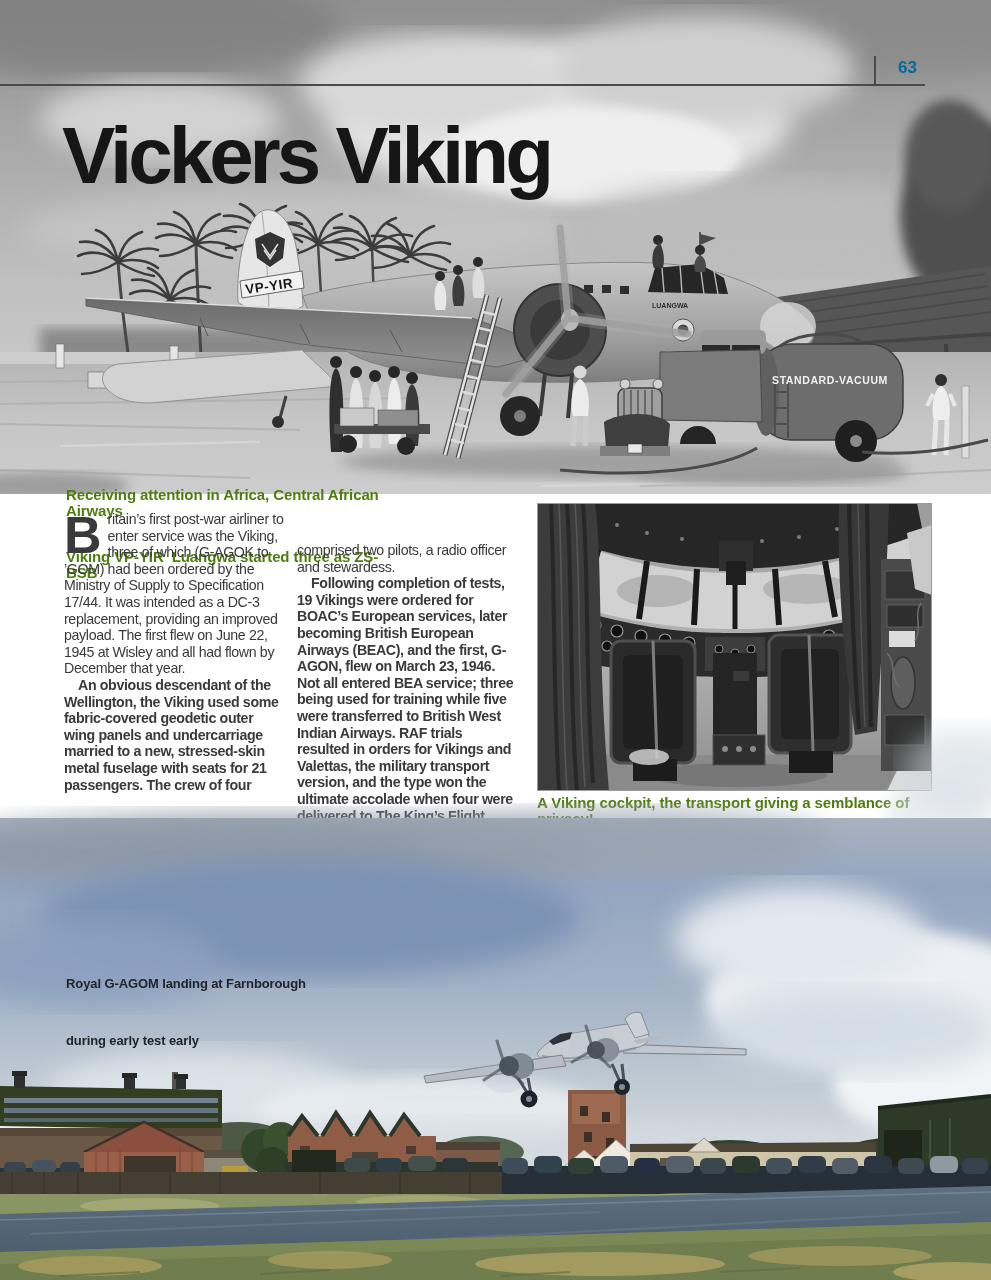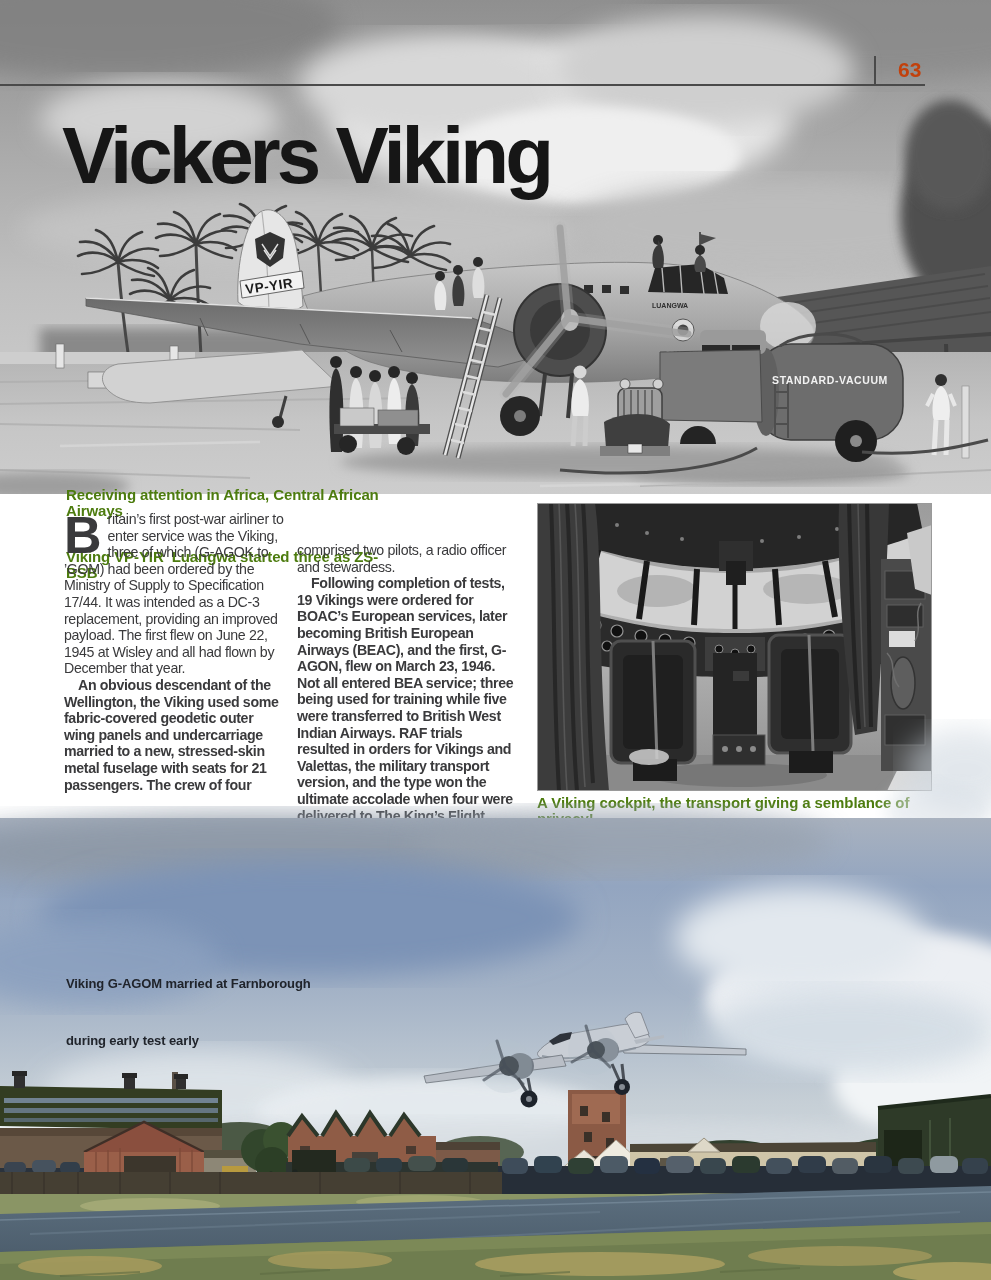--- a/index.html
+++ b/index.html
@@ -2,21 +2,21 @@
 <html><head>
 <meta charset="utf-8">
 <style>
   html,body{margin:0;padding:0;background:#ffffff;}
   .page{position:relative;width:991px;height:1280px;background:#ffffff;overflow:hidden;
         font-family:"Liberation Sans",sans-serif;}
   svg{display:block;}
   .photo{position:absolute;}
   .hdr-rule{position:absolute;left:0;top:84px;width:925px;height:2px;background:#4a4a4a;}
   .hdr-tick{position:absolute;left:874px;top:56px;width:2px;height:30px;background:#4a4a4a;}
-  .pagenum{position:absolute;left:898px;top:58px;width:40px;font-size:21px;font-weight:bold;color:#c2410c;}
+  .pagenum{position:absolute;left:898px;top:58px;width:40px;font-size:17px;font-weight:bold;color:#0369a1;}
   .title{position:absolute;left:62px;top:88px;font-size:80px;font-weight:bold;letter-spacing:-4px;
          color:#161616;line-height:1;white-space:nowrap;margin-top:28px;}
   .photo-caption{position:absolute;font-size:15px;font-weight:bold;color:#4d7c0f;
                  line-height:15.5px;letter-spacing:-0.1px;white-space:pre-wrap;}
   .cap-top{left:66px;top:456px;width:320px;}
   .cap-cockpit{left:537px;top:795px;width:395px;}
   .cap-bottom{left:66px;top:936px;width:320px;color:#20242b;font-size:13px;line-height:19px;}
   .col{position:absolute;top:511px;font-size:14.2px;line-height:16.6px;color:#3a3a3c;
        letter-spacing:-0.35px;text-align:left;}
   .col1{left:64px;width:222px;}
@@ -587,17 +587,17 @@
       <path d="M518,378 L528,394 M528,378 L531,394" stroke="#4a5058" stroke-width="3"></path>
       <circle cx="529" cy="399" r="8.5" fill="#1d232b"></circle>
         <circle cx="529" cy="399" r="3" fill="#858b93"></circle>
       <path d="M612,364 L620,382 M622,364 L624,382" stroke="#4a5058" stroke-width="3"></path>
       <circle cx="622" cy="387" r="8" fill="#1d232b"></circle>
         <circle cx="622" cy="387" r="3" fill="#858b93"></circle>
     </g>
   </svg>
 
   <div class="photo-caption cap-bottom">
-    <span style="display:block">Viking G-AGOM married at Farnborough</span>
+    <span style="display:block">Royal G-AGOM landing at Farnborough</span>
     <span style="display:block">during early test early</span>
   </div>
 
 </div>
 
 </body></html>

